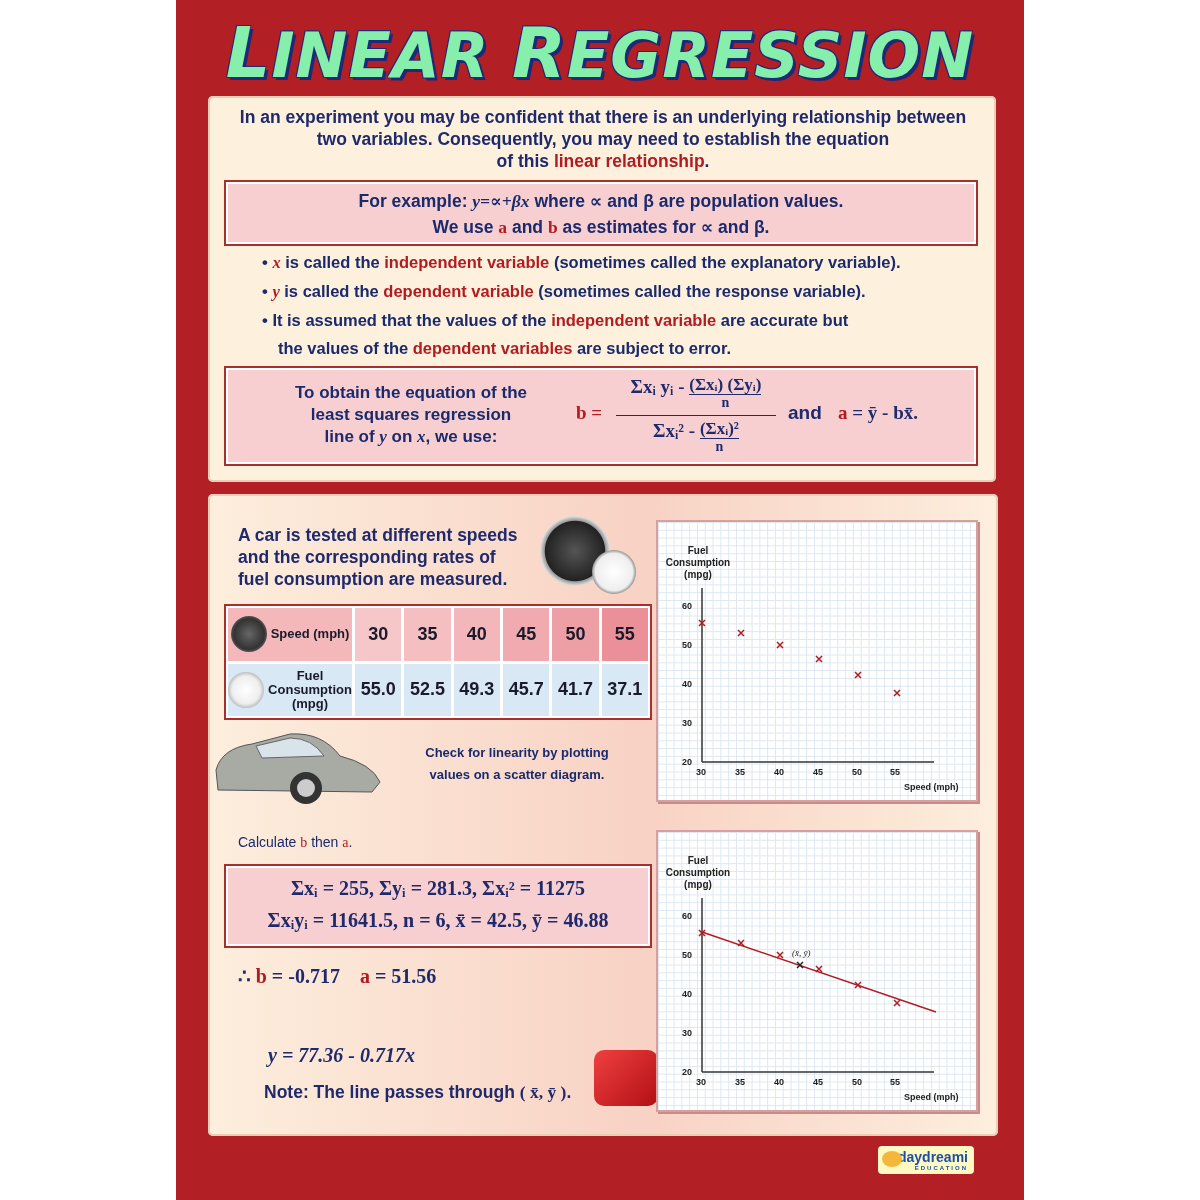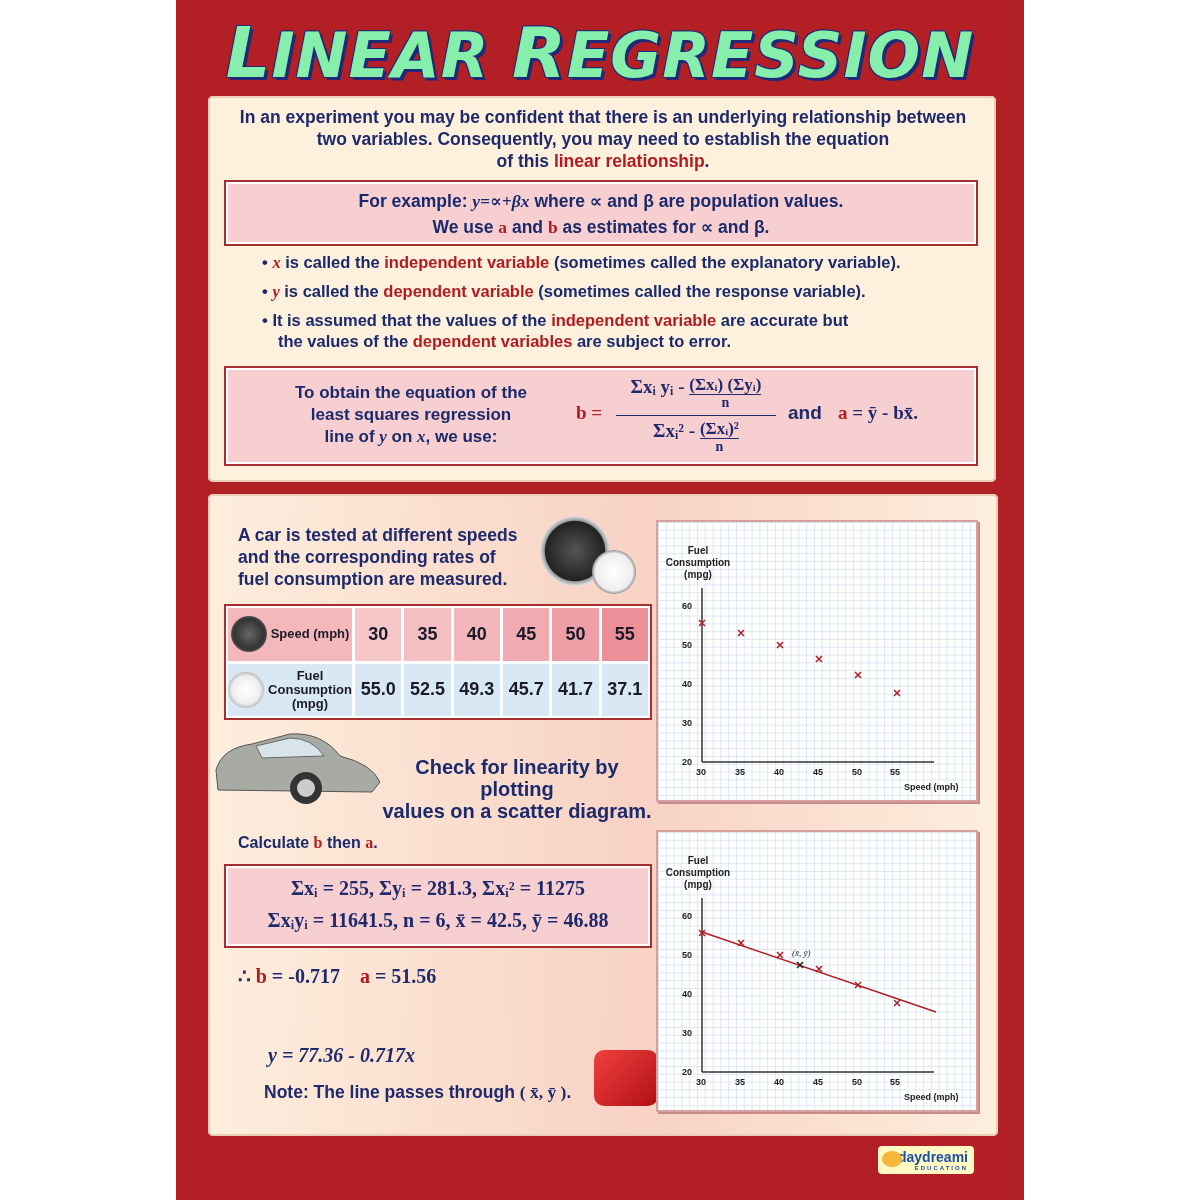--- a/index.html
+++ b/index.html
@@ -22,21 +22,21 @@
         background: linear-gradient(90deg, #fdeedd 0%, #f8d2c4 55%, #fdeedd 100%); }
   .intro { position: absolute; left: 20px; top: 10px; width: 750px; text-align: center;
            font-size: 17.5px; line-height: 22px; font-weight: bold; color: #1e2a6c; }
   .red { color: #b01c22; }
   .pinkbox { position: absolute; background: #f7cfd0; border: 2px solid #a5302f; box-shadow: 0 0 0 2px #fff inset; }
   .ex { left: 16px; top: 84px; width: 754px; height: 66px; text-align: center; font-size: 17.5px; font-weight: bold; line-height: 26px; padding-top: 6px; }
   .serif { font-family: "Liberation Serif", "DejaVu Serif", serif; }
   .ital { font-style: italic; }
   .bullets { position: absolute; left: 54px; top: 156px; width: 720px; font-size: 16.5px; font-weight: bold; line-height: 21px; }
   .bullets .b { margin-bottom: 8px; }
-  .bullets .b2 { padding-left: 16px; }
+  .bullets .b2 { padding-left: 16px; margin-top: 7px; }
   .formula { left: 16px; top: 270px; width: 754px; height: 100px; }
   .formula .lbl { position: absolute; left: 40px; top: 14px; width: 290px; text-align: center; font-size: 17px; font-weight: bold; line-height: 22px; }
   .formula .eq { position: absolute; left: 350px; top: 4px; width: 400px; height: 92px; font-family: "Liberation Serif", serif; font-weight: bold; font-size: 19px; color: #1e2a6c; }
   .frac { position: absolute; left: 40px; top: 0; width: 160px; text-align: center; }
   .frac .num { height: 44px; border-bottom: 1.5px solid #1e2a6c; padding-top: 4px; }
   .frac .den { padding-top: 4px; }
   .small-frac { display: inline-block; text-align: center; vertical-align: top; font-size: 17px; }
   .small-frac .t { border-bottom: 1.5px solid #1e2a6c; line-height: 18px; }
   .small-frac .n { font-size: 14px; line-height: 16px; }
 
@@ -47,28 +47,28 @@
   .g2 { left: 384px; top: 56px; width: 44px; height: 44px; background: radial-gradient(circle, #fff 0%, #eee 60%, #999 70%, #666 100%); }
   .table { position: absolute; left: 16px; top: 110px; width: 428px; height: 116px; border: 2px solid #a5302f; background: #fff; display: grid;
            grid-template-columns: 124px repeat(6, 1fr); grid-template-rows: 1fr 1fr; gap: 3px; padding: 2px; }
   .cell { display: flex; align-items: center; justify-content: center; font-size: 18px; font-weight: bold; color: #1a1a2a; }
   .hdr { font-size: 13px; line-height: 14px; text-align: center; flex-direction: row; gap: 4px; color: #1a1a2a; }
   .r1 { background: #f4b8bb; }
   .r2 { background: #d8e8f5; }
   .mini-gauge { width: 36px; height: 36px; border-radius: 50%; background: radial-gradient(circle, #666 0%, #333 60%, #aaa 100%); flex: none; }
   .mini-gauge.w { background: radial-gradient(circle, #fff 0%, #eee 55%, #666 100%); }
   .car { position: absolute; left: 4px; top: 232px; width: 170px; height: 82px; }
-  .check { position: absolute; left: 174px; top: 248px; width: 270px; text-align: center; font-size: 20px; font-weight: bold; line-height: 22px; margin-top: 14px; }
+  .check { position: absolute; left: 174px; top: 248px; width: 270px; text-align: center; font-size: 13px; font-weight: bold; line-height: 22px; }
   .chart-box { position: absolute; background: #fff; border: 2px solid #d7a0a0; box-shadow: 2px 2px 0 #c98a8a;
                background-image: linear-gradient(#dde7f2 1px, transparent 1px), linear-gradient(90deg, #dde7f2 1px, transparent 1px);
                background-size: 7.8px 7.8px; }
   .c1 { left: 448px; top: 26px; width: 322px; height: 282px; }
   .c2 { left: 448px; top: 336px; width: 322px; height: 282px; }
   .chart-box svg { position: absolute; left: 0; top: 0; }
-  .calc-title { position: absolute; left: 30px; top: 340px; font-size: 16px; font-weight: bold; }
+  .calc-title { position: absolute; left: 30px; top: 340px; font-size: 14px; font-weight: normal; }
   .sums { left: 16px; top: 370px; width: 428px; height: 84px; text-align: center; font-family: "Liberation Serif", serif; font-weight: bold; font-size: 20px; line-height: 32px; padding-top: 6px; color: #1e2a6c; }
   .res { position: absolute; left: 30px; font-family: "Liberation Serif", serif; font-weight: bold; font-size: 20px; color: #1e2a6c; }
   .res1 { top: 470px; }
   .res2 { top: 512px; font-family: "Liberation Sans", sans-serif; font-size: 17.5px; }
   .res3 { top: 550px; left: 60px; }
   .res4 { top: 588px; left: 56px; font-family: "Liberation Sans", sans-serif; font-size: 17.5px; }
   .jerry { position: absolute; left: 386px; top: 556px; width: 64px; height: 56px; background: linear-gradient(135deg, #f04040, #b10f14); border-radius: 10px; }
   .logo { position: absolute; left: 702px; top: 1146px; width: 96px; height: 28px; background: #fef9c3; border-radius: 4px; font-size: 14px; font-weight: bold; color: #1e4fa6; text-align: right; padding: 3px 6px 0 0; }
   .logo .sub { display:block; font-size: 6px; letter-spacing: 2px; line-height: 6px; }
   .logo-mark { position: absolute; left: 4px; top: 5px; width: 20px; height: 16px; border-radius: 50%; background: #f5b73a; }

